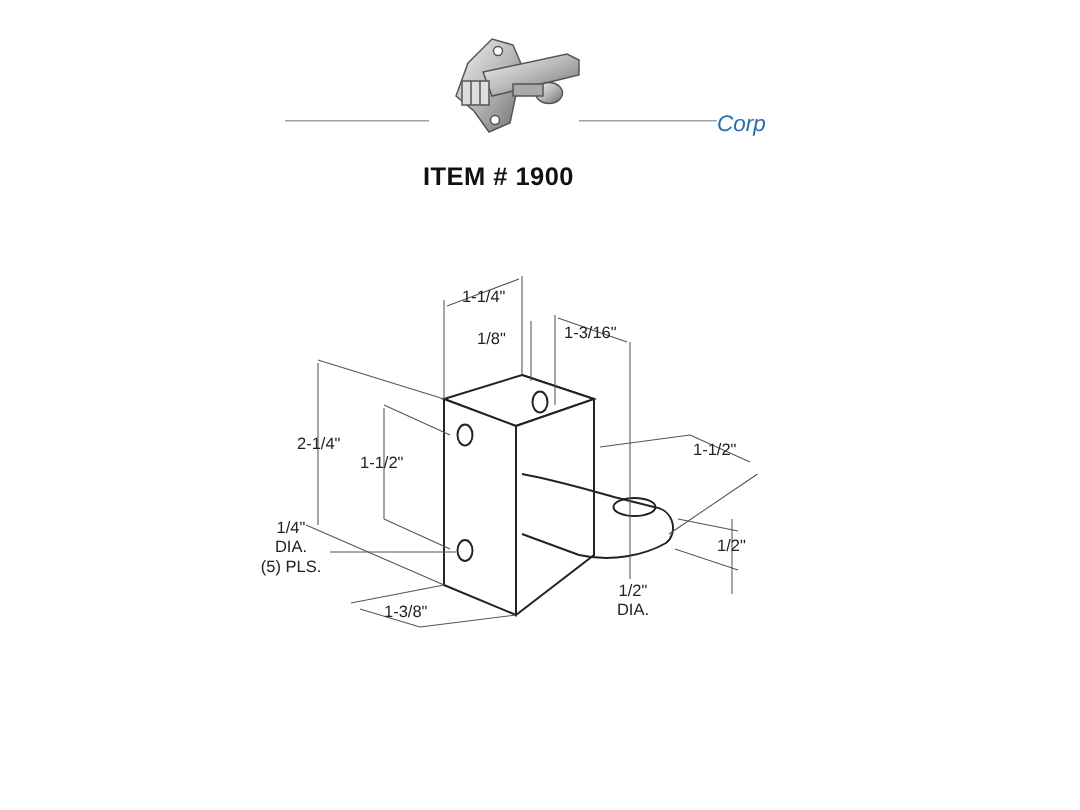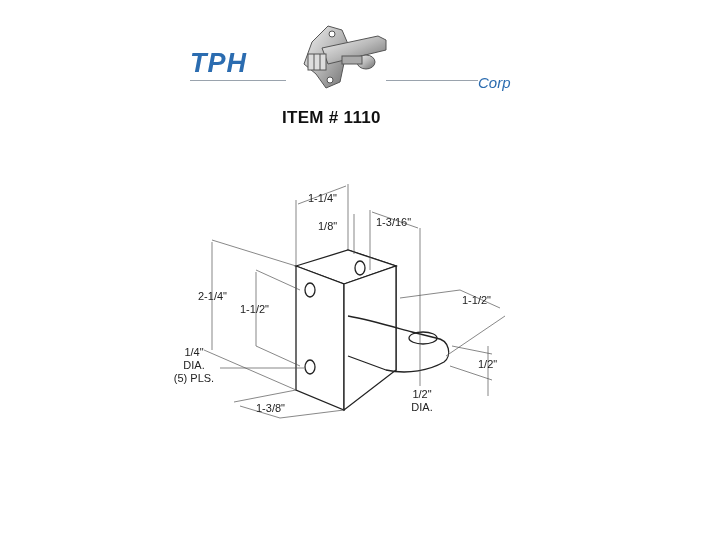--- a/index.html
+++ b/index.html
@@ -32,25 +32,24 @@
     <circle cx="48" cy="56" r="3" fill="#fff" stroke="#555"></circle>
     <polygon points="40,24 96,12 104,16 104,26 46,40" fill="url(#mg)" stroke="#555" stroke-width="1"></polygon>
     <rect x="26" y="30" width="18" height="16" fill="#ddd" stroke="#555"></rect>
     <line x1="32" y1="30" x2="32" y2="46" stroke="#555"></line>
     <line x1="38" y1="30" x2="38" y2="46" stroke="#555"></line>
     <ellipse cx="84" cy="38" rx="9" ry="7" fill="url(#mg)" stroke="#555"></ellipse>
     <rect x="60" y="32" width="20" height="8" fill="#aaa" stroke="#555"></rect>
   </svg>
   <div class="logo-line" style="left:4px; width:96px;"></div>
   <div class="logo-line" style="left:200px; width:92px;"></div>
-  <span class="logo-tph">TPH</span>
   <span class="logo-corp">Corp</span>
 </div>
 
-<div class="item-title">ITEM # 1110</div>
+<div class="item-title">ITEM # 1900</div>
 
 <div class="drawing">
   <svg width="400" height="270" viewBox="0 0 400 270">
     <g fill="none" stroke="#222" stroke-width="1.3">
 
       <polygon points="188,80 236,96 236,200 188,184" fill="#fff"></polygon>
 
       <polygon points="136,96 188,80 236,96 184,114" fill="#fff"></polygon>
 
       <polygon points="136,96 184,114 184,240 136,220" fill="#fff"></polygon>

